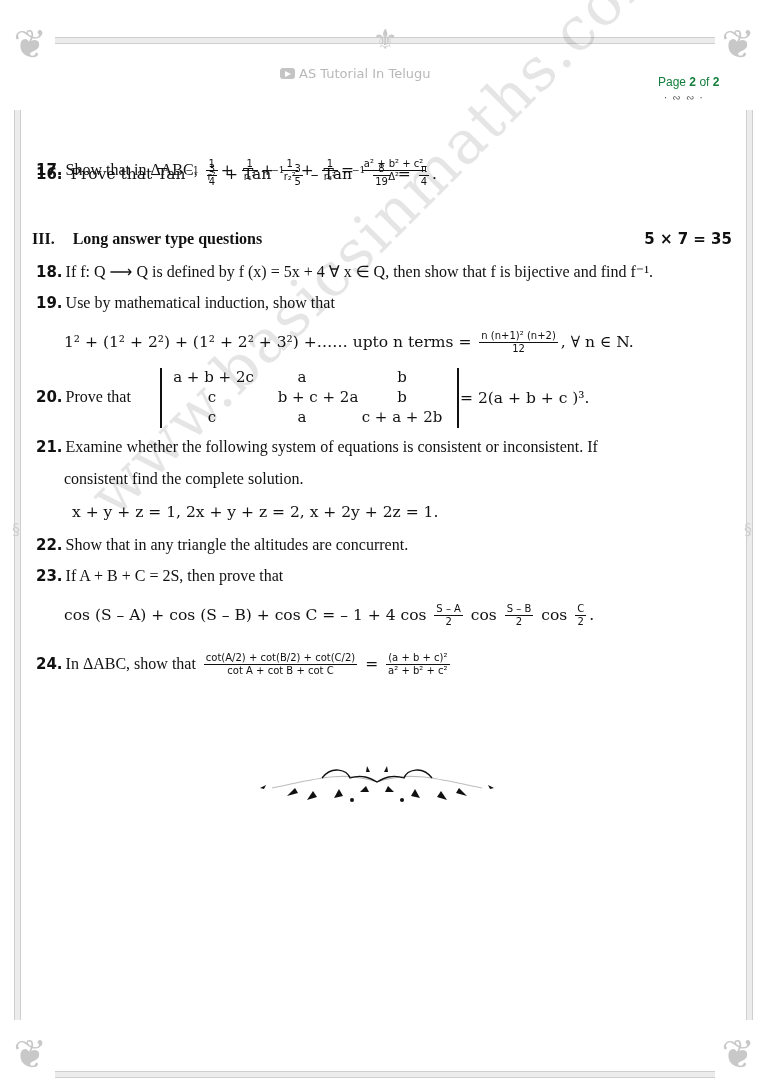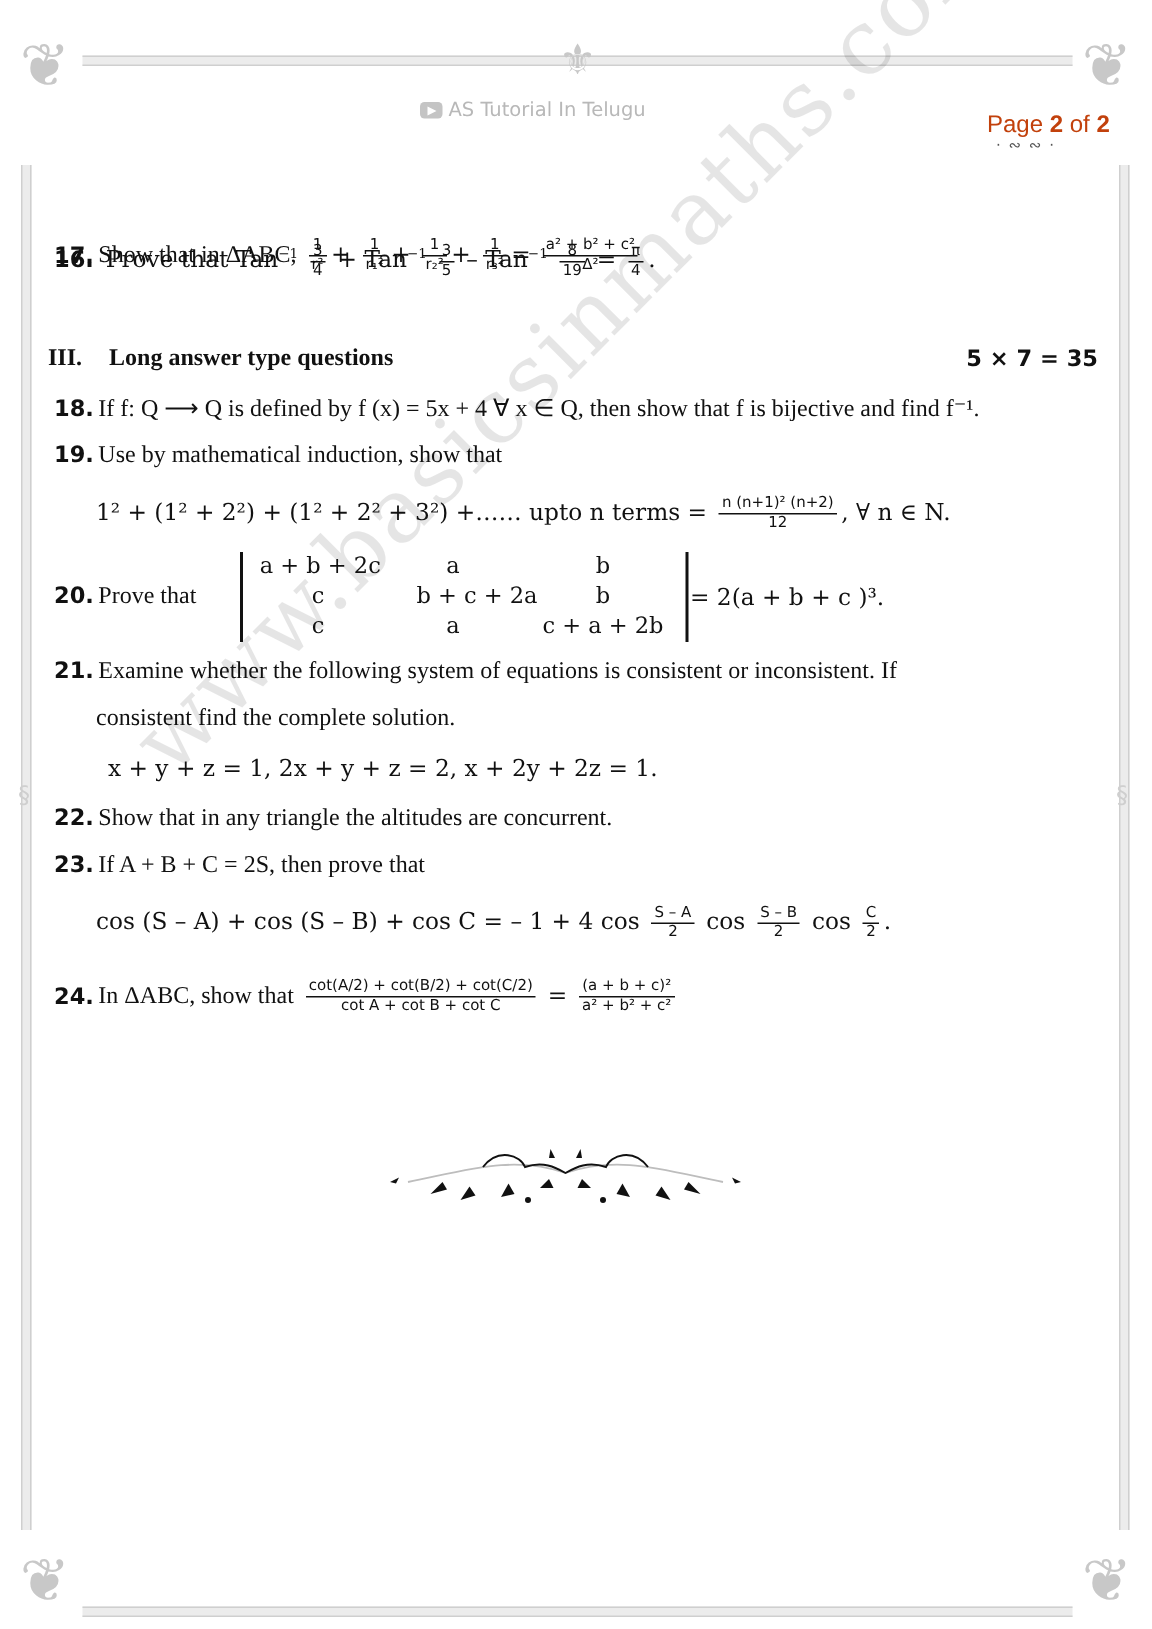--- a/index.html
+++ b/index.html
@@ -11,21 +11,21 @@
   .border-h { position: absolute; height: 5px; border-top: 1px solid #cfcfcf; border-bottom: 1px solid #cfcfcf; background: #ececec; }
   .border-v { position: absolute; width: 5px; border-left: 1px solid #cfcfcf; border-right: 1px solid #cfcfcf; background: #ececec; }
   .corner { position: absolute; width: 48px; height: 48px; color: #c8c8c8; font-size: 40px; line-height: 48px; text-align: center; font-family: "DejaVu Sans", sans-serif; }
   .top-flourish { position: absolute; left: 330px; top: 20px; width: 110px; height: 50px; color: #c8c8c8; font-family: "DejaVu Sans", sans-serif; font-size: 28px; text-align: center; line-height: 40px; }
   .side-flourish { position: absolute; color: #cfcfcf; font-family: "DejaVu Sans", sans-serif; font-size: 16px; }
 
   .channel { position: absolute; left: 280px; top: 66px; font-family: "DejaVu Sans", "Liberation Sans", sans-serif; color: #b8b8b8; font-size: 13px; display: flex; align-items: center; gap: 4px; }
   .yt-icon { width: 15px; height: 11px; background: #c4c4c4; border-radius: 3px; position: relative; display: inline-block; }
   .yt-icon::after { content: ""; position: absolute; left: 5px; top: 2.5px; border-left: 6px solid #fff; border-top: 3px solid transparent; border-bottom: 3px solid transparent; }
 
-  .page-no { position: absolute; left: 658px; top: 75px; font-family: "Liberation Sans", "DejaVu Sans", sans-serif; font-size: 16px; color: #c2410c; }
+  .page-no { position: absolute; left: 658px; top: 75px; font-family: "Liberation Sans", "DejaVu Sans", sans-serif; font-size: 12px; color: #15803d; }
   .page-no b { font-weight: bold; }
   .page-no-orn { position: absolute; left: 664px; top: 92px; font-size: 10px; color: #555; letter-spacing: 1px; font-family: "DejaVu Sans", sans-serif; }
 
   .watermark { position: absolute; left: 100px; top: 470px; font-family: "DejaVu Serif", serif; font-size: 60px; color: rgba(0,0,0,0.10); transform: rotate(-45deg); transform-origin: left center; white-space: nowrap; letter-spacing: 2px; width: 760px; }
 
   .q { position: absolute; font-size: 15.5px; white-space: nowrap; line-height: 20px; }
   .qn { font-family: "DejaVu Sans", sans-serif; font-weight: bold; font-size: 15px; margin-right: 3px; }
   .narrow { font-family: "Liberation Serif", serif; font-size: 16px; }
   .frac { display: inline-flex; flex-direction: column; vertical-align: middle; text-align: center; margin: 0 3px; }
   .frac .num { font-size: 10px; line-height: 12px; border-bottom: 1px solid #111; padding: 0 2px; font-family: "DejaVu Sans", sans-serif; }

